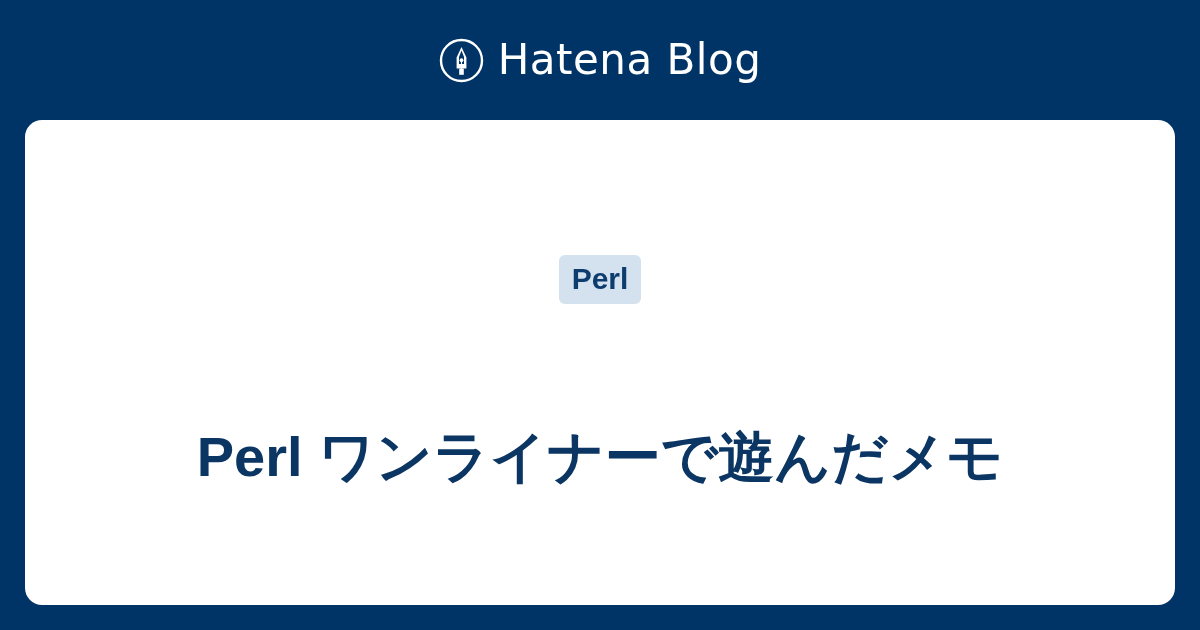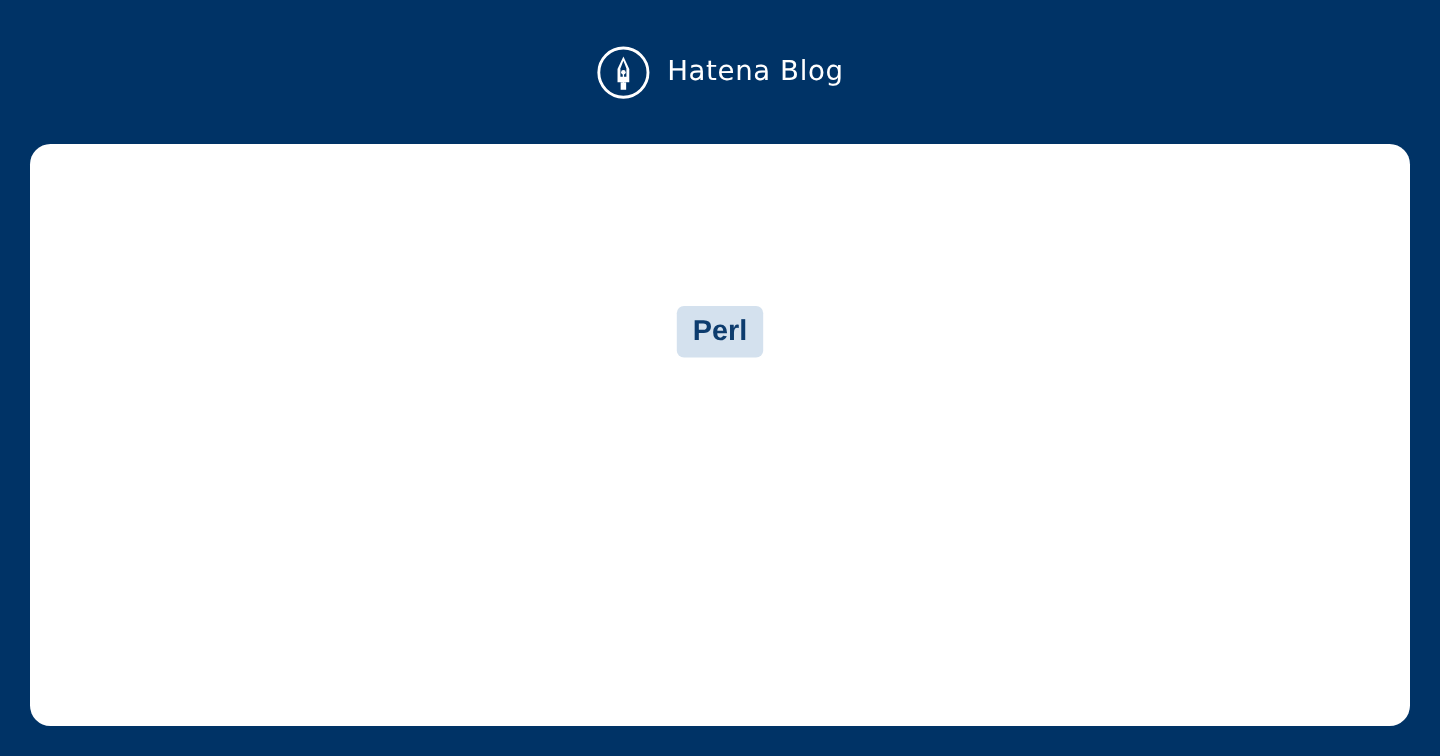--- a/index.html
+++ b/index.html
@@ -28,21 +28,21 @@
     gap: 14px;
   }
   .logo-mark {
     width: 45px;
     height: 45px;
     flex: 0 0 45px;
     display: block;
   }
   .logo-text {
     color: #ffffff;
-    font-size: 23px;
+    font-size: 42px;
     font-weight: 400;
     letter-spacing: 0.5px;
     line-height: 1;
     white-space: nowrap;
     font-family: "DejaVu Sans", "Liberation Sans", sans-serif;
   }
 
   
   .card {
     position: absolute;
@@ -64,21 +64,21 @@
     left: 0;
     right: 0;
     display: flex;
     justify-content: center;
     align-items: center;
     gap: 17px;
   }
   .tag {
     background: #d4e1ee;
     color: #0d3c6e;
-    font-size: 24px;
+    font-size: 30px;
     font-weight: bold;
     line-height: 1;
     padding: 9px 13px 10px 13px;
     border-radius: 6px;
     white-space: nowrap;
   }
 
   .entry-title {
     position: absolute;
     top: 302px;
@@ -122,16 +122,17 @@
   </span>
   <span class="logo-text">Hatena Blog</span>
 </div>
 
 <div class="card">
 
   <div class="tag-row">
     <span class="tag">Perl</span>
   </div>
 
+  <div class="entry-title">Perl ワンライナーで遊んだメモ</div>
 
   <div class="blog-name">ablog</div>
 
 </div>
 
 </body></html>

